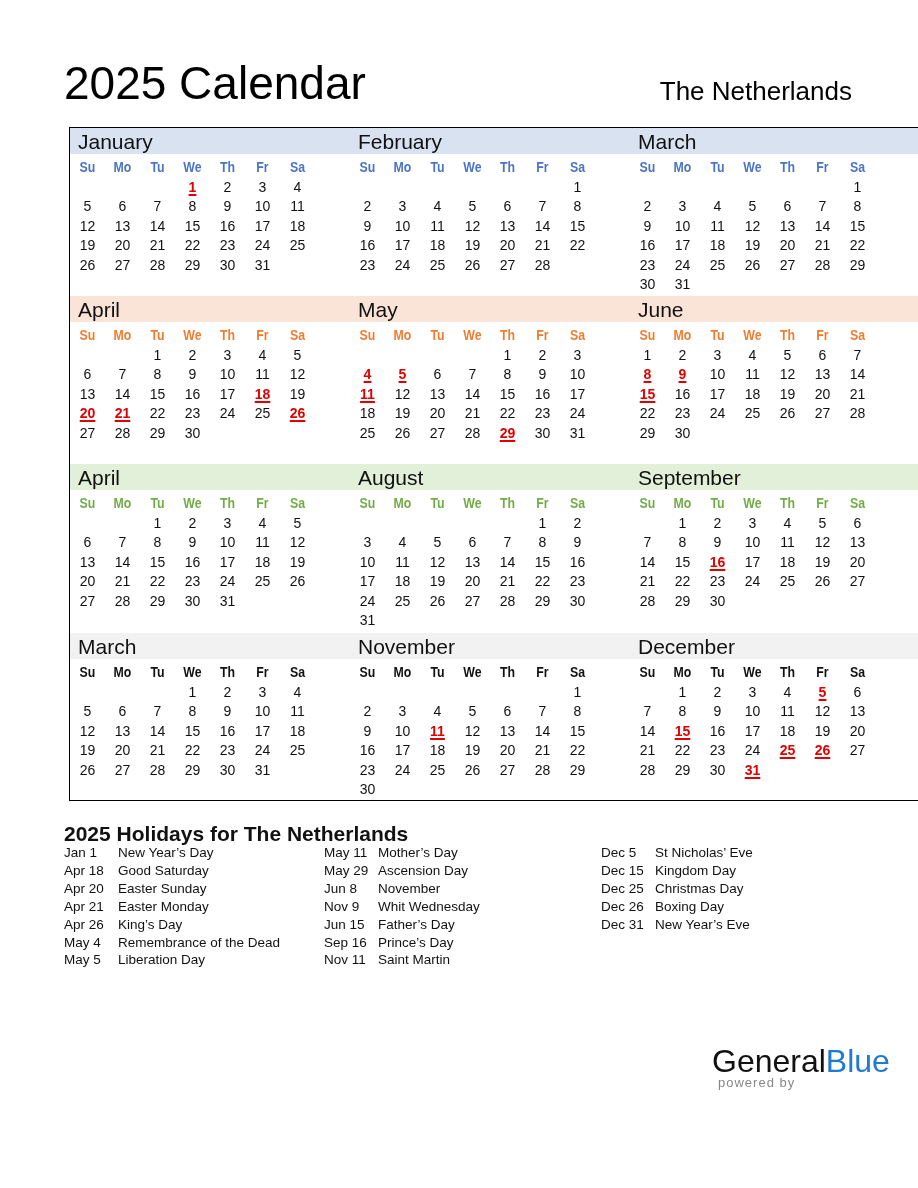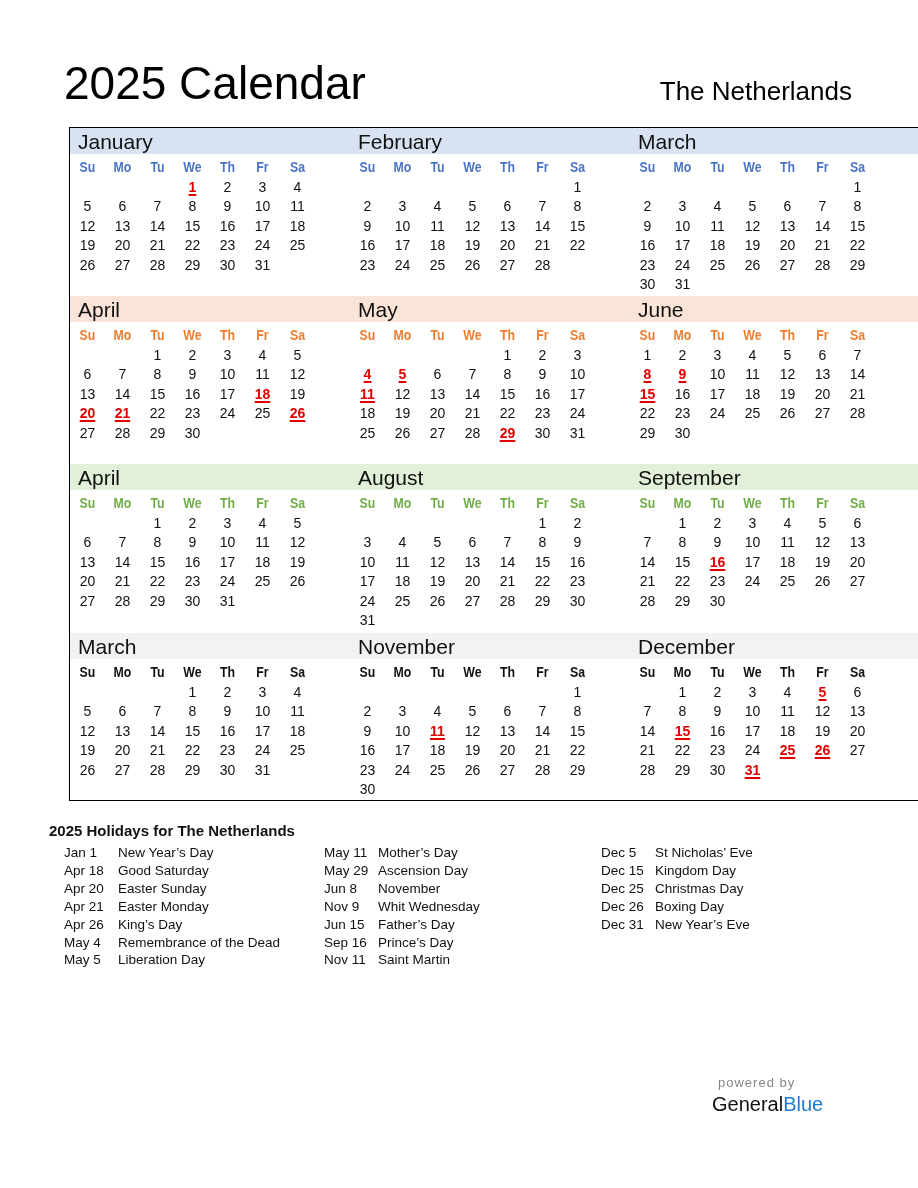--- a/index.html
+++ b/index.html
@@ -8,26 +8,26 @@
   .country { position:absolute; right:66px; top:76px; font-size:26px; line-height:30px; color:#000; }
   .frame { position:absolute; left:69px; top:127px; width:870px; height:674px; border:1.5px solid #000; box-sizing:border-box; }
   .band { position:absolute; left:0; width:100%; height:26px; }
   .month { position:absolute; width:246px; }
   .mname { position:absolute; left:8px; top:0; font-size:21px; line-height:28px; color:#111; }
   .grid { position:absolute; left:0; top:28px; width:246px; }
   .dow, .wk { display:flex; }
   .dow span { width:35px; text-align:center; font-size:14px; font-weight:bold; line-height:22px; transform:scaleX(0.88); }
   .wk span { width:35px; text-align:center; font-size:14px; line-height:19.4px; color:#111; }
   .wk span.hol { color:#e00000; font-weight:bold; text-decoration:underline; text-decoration-thickness:2px; text-underline-offset:2px; }
-  .hol-title { position:absolute; left:49px; top:822px; font-size:15px; font-weight:bold; color:#111; }
+  .hol-title { position:absolute; left:64px; top:822px; font-size:21px; font-weight:bold; color:#111; }
   .hcol { position:absolute; top:844px; }
   .hrow { display:flex; font-size:13.5px; line-height:17.9px; color:#111; }
   .hrow .d { width:54px; }
   .powered { position:absolute; left:718px; top:1075px; font-size:13px; color:#888; letter-spacing:1px; }
-  .brand { position:absolute; left:712px; top:1093px; font-size:20px; color:#111; }
+  .brand { position:absolute; left:712px; top:1043px; font-size:32px; color:#111; }
   .brand .blue { color:#1f7bd0; }
 </style>
 </head>
 <body>
 
 <div class="title">2025 Calendar</div>
 <div class="country">The Netherlands</div>
 
 <div class="frame" id="frame">
     <div class="band" style="top: 0px; background: rgb(217, 226, 241);"></div>

